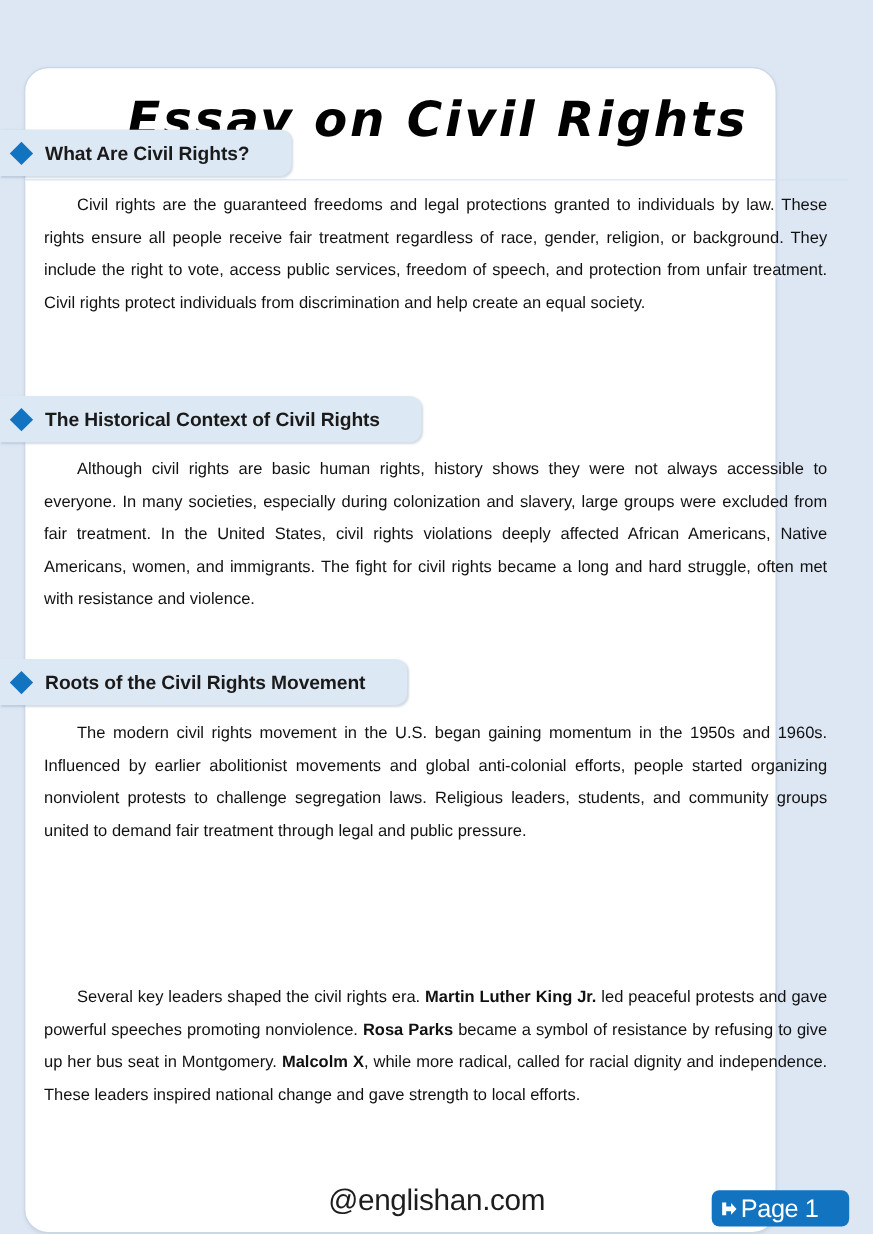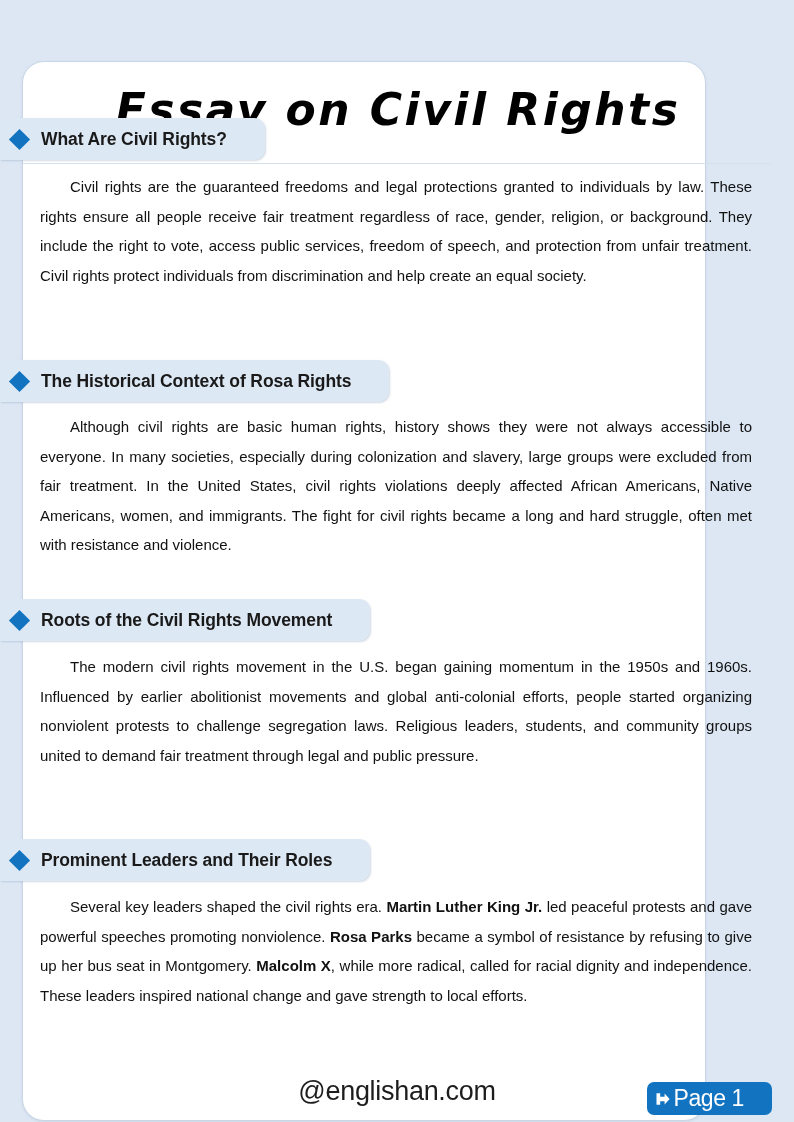--- a/index.html
+++ b/index.html
@@ -177,34 +177,30 @@
   </div>
 
   <div class="section-heading" style="top:118px;">
     <span class="diamond"></span>
     <span class="heading-text">What Are Civil Rights?</span>
   </div>
   <div class="para" style="top:172px; height:168px;">Civil rights are the guaranteed freedoms and legal protections granted to individuals by law. These rights ensure all people receive fair treatment regardless of race, gender, religion, or background. They include the right to vote, access public services, freedom of speech, and protection from unfair treatment. Civil rights protect individuals from discrimination and help create an equal society.</div>
 
   <div class="section-heading" style="top:360px;">
     <span class="diamond"></span>
-    <span class="heading-text">The Historical Context of Rosa Rights</span>
+    <span class="heading-text">The Historical Context of Civil Rights</span>
   </div>
   <div class="para para-clipped" style="top:412px; height:192px;">Although civil rights are basic human rights, history shows they were not always accessible to everyone. In many societies, especially during colonization and slavery, large groups were excluded from fair treatment. In the United States, civil rights violations deeply affected African Americans, Native Americans, women, and immigrants. The fight for civil rights became a long and hard struggle, often met with resistance and violence.</div>
 
   <div class="section-heading" style="top:599px;">
     <span class="diamond"></span>
     <span class="heading-text">Roots of the Civil Rights Movement</span>
   </div>
   <div class="para" style="top:652px; height:170px;">The modern civil rights movement in the U.S. began gaining momentum in the 1950s and 1960s. Influenced by earlier abolitionist movements and global anti-colonial efforts, people started organizing nonviolent protests to challenge segregation laws. Religious leaders, students, and community groups united to demand fair treatment through legal and public pressure.</div>
 
-  <div class="section-heading" style="top:839px;">
-    <span class="diamond"></span>
-    <span class="heading-text">Prominent Leaders and Their Roles</span>
-  </div>
   <div class="para" style="top:892px; height:180px;">Several key leaders shaped the civil rights era. <b>Martin Luther King Jr.</b> led peaceful protests and gave powerful speeches promoting nonviolence. <b>Rosa Parks</b> became a symbol of resistance by refusing to give up her bus seat in Montgomery. <b>Malcolm X</b>, while more radical, called for racial dignity and independence. These leaders inspired national change and gave strength to local efforts.</div>
 
   <div class="footer-site">@englishan.com</div>
 
   <div class="page-badge">
     <svg class="badge-arrow" viewBox="0 0 16 16">
       <path d="M1.5 2.2 L1.5 13.8 L5.2 13.8 L5.2 10.2 L9.6 10.2 L9.6 13.4 L14.6 8 L9.6 2.6 L9.6 5.8 L5.2 5.8 L5.2 2.2 Z" fill="#ffffff"></path>
     </svg>
     <span class="badge-label">Page 1</span>
   </div>

